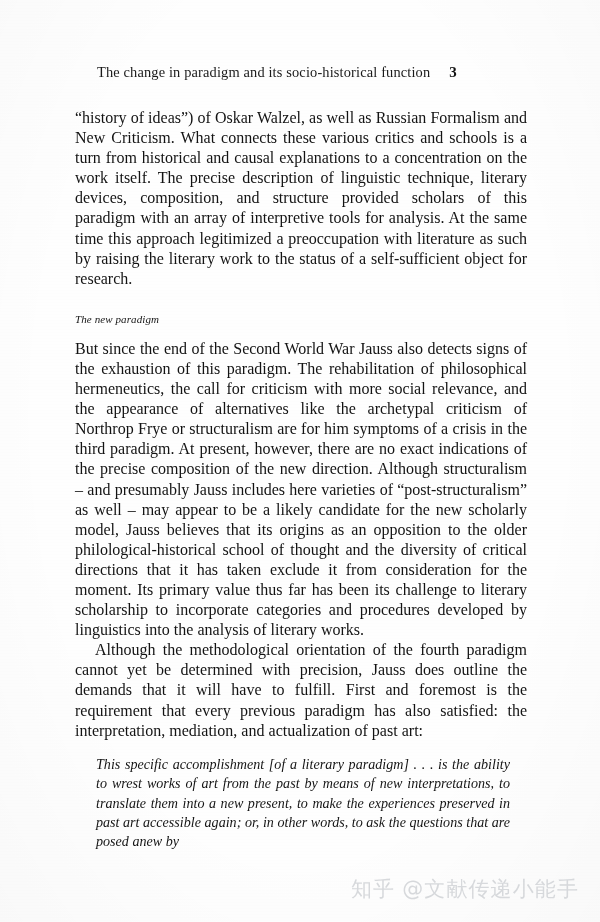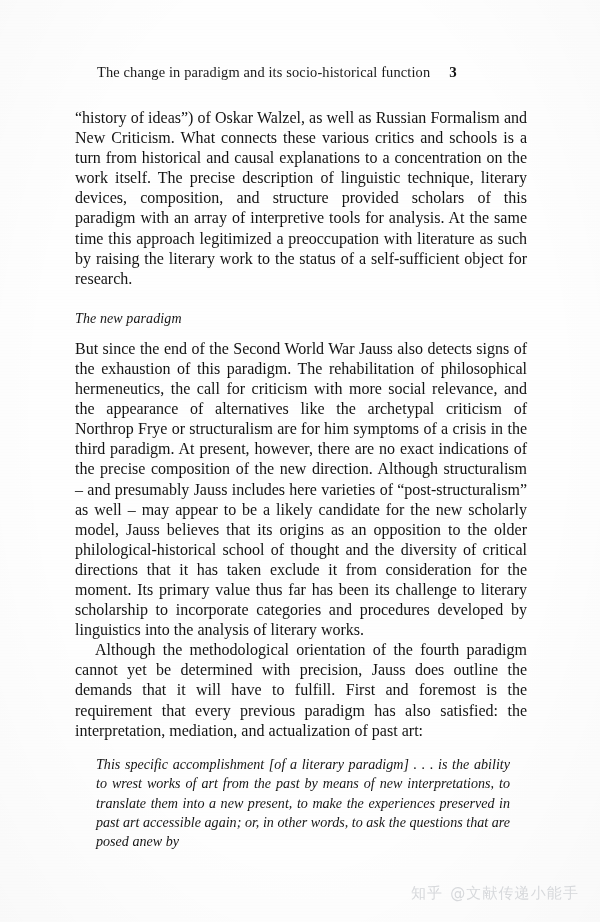--- a/index.html
+++ b/index.html
@@ -70,21 +70,21 @@
   }
   p.body.indent {
     text-indent: 20px;
   }
   p.body + p.body {
     margin-top: 0;
   }
 
   
   h2.section-heading {
-    font-size: 14px;
+    font-size: 11px;
     font-style: italic;
     font-weight: normal;
     margin: 21px 0 11px 0;
     line-height: 18px;
     letter-spacing: 0.1px;
     color: #141414;
   }
 
   
   blockquote.extract {
@@ -99,21 +99,21 @@
   blockquote.extract p {
     margin: 0;
   }
 
   
   .watermark {
     position: absolute;
     right: 21px;
     bottom: 19px;
     font-family: "DejaVu Sans", "Liberation Sans", sans-serif;
-    font-size: 15px;
+    font-size: 21px;
     color: #d7d9dc;
     letter-spacing: 1.1px;
     white-space: nowrap;
     user-select: none;
     margin-left: 11px;
   }
   .watermark .wm-brand { margin-right: 7px; }
 
   
   .grain {

